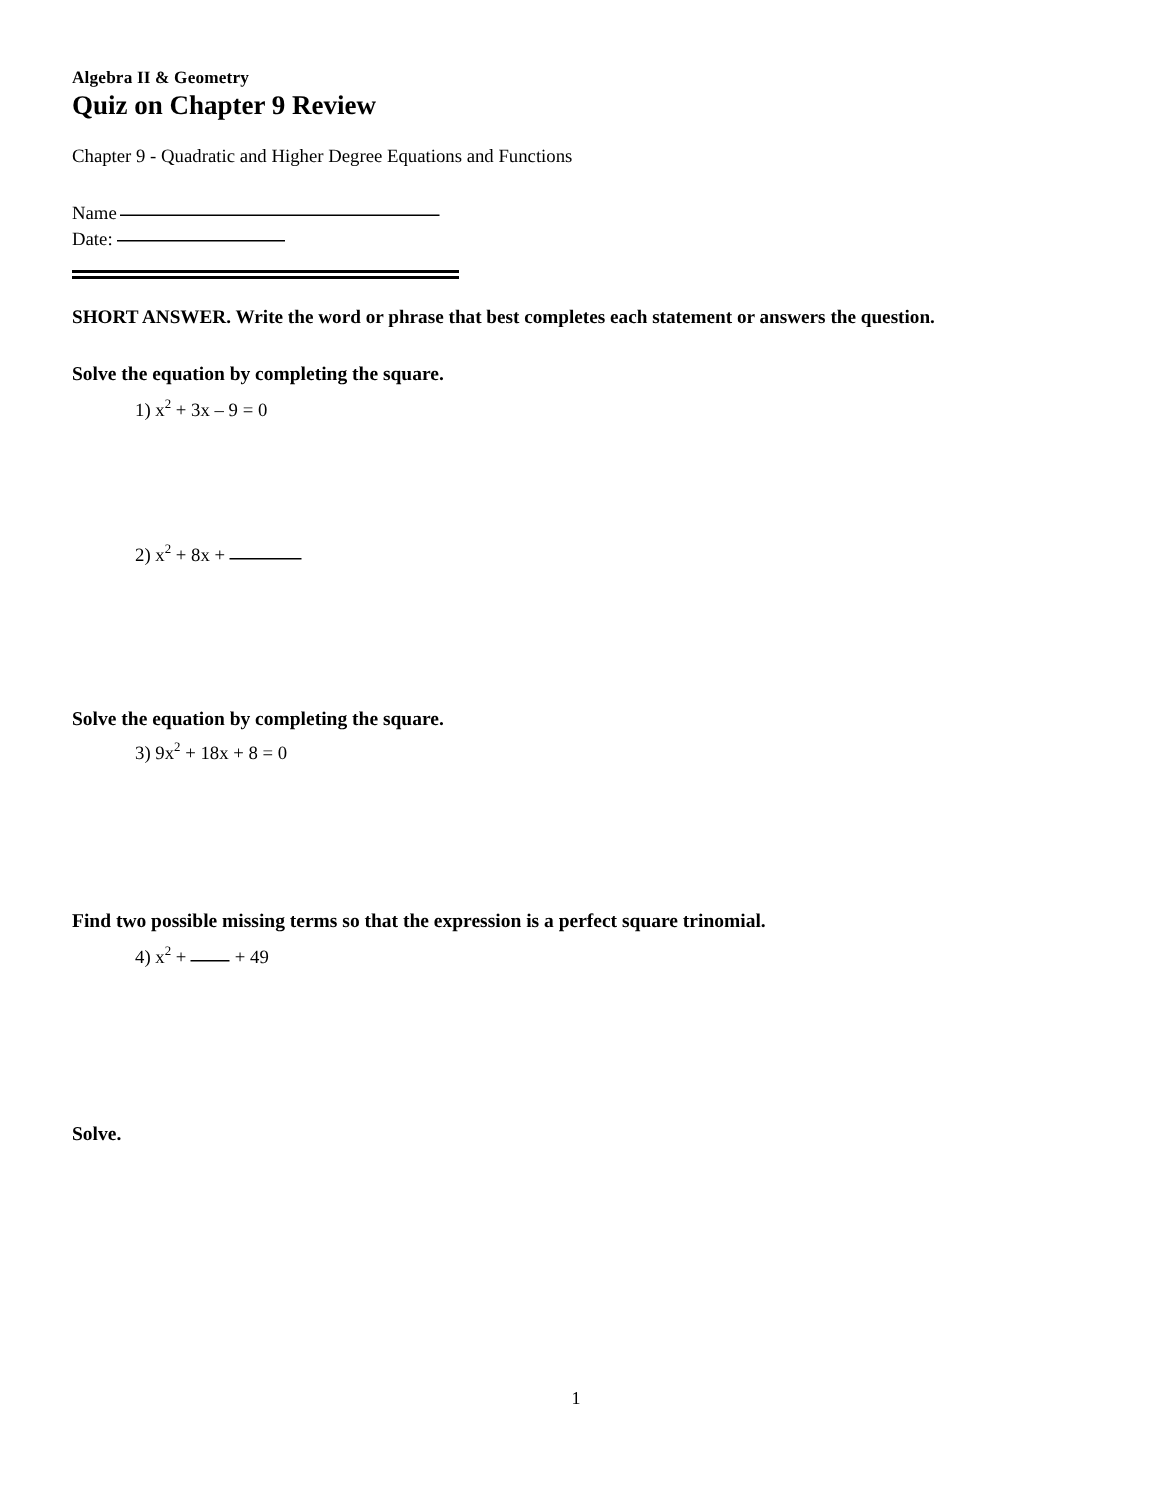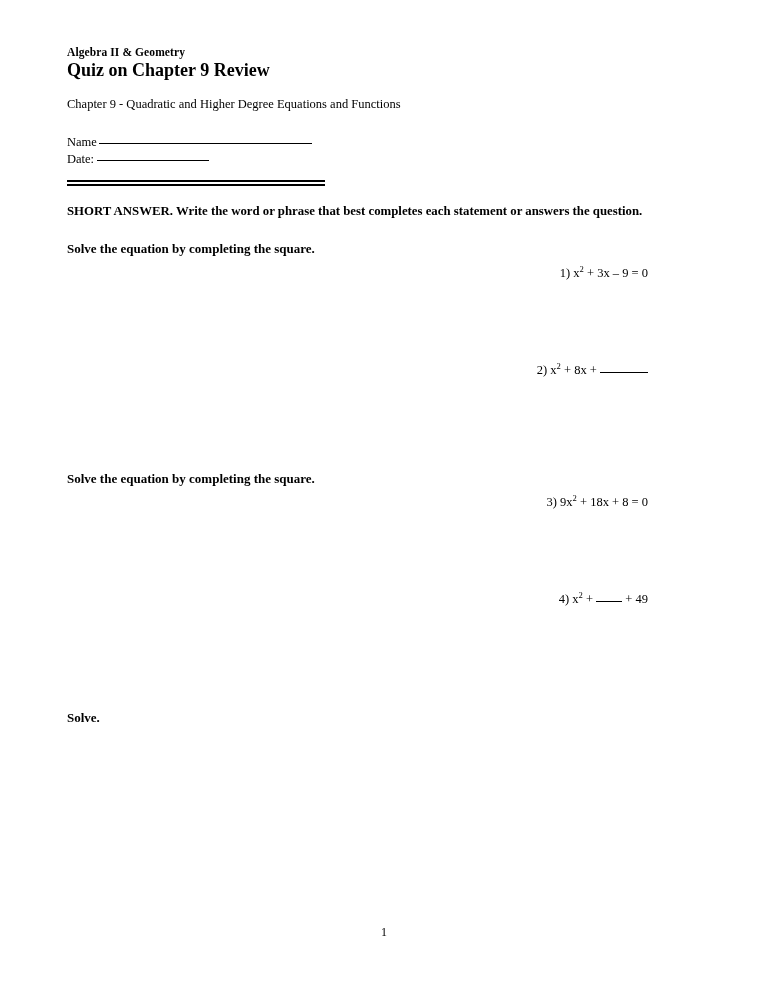--- a/index.html
+++ b/index.html
@@ -14,21 +14,21 @@
     color: #000000;
     position: relative;
     overflow: hidden;
   }
   .page {
     position: absolute;
     left: 0; top: 0;
     width: 696px;
     height: 994px;
     box-sizing: border-box;
-    padding: 46px 48px 0 67px;
+    padding: 46px 48px 0 48px;
   }
   .course-line {
     font-family: "Liberation Serif", serif;
     font-weight: bold;
     font-size: 11.5px;
     letter-spacing: 0.1px;
     margin: 0 0 2px 0;
   }
   .doc-title {
     font-family: "Liberation Serif", serif;
@@ -75,24 +75,23 @@
     font-weight: bold;
     font-size: 13px;
     margin-top: 22px;
     line-height: 1.28;
     max-width: 672px;
   }
 
   .problem {
     font-size: 12.5px;
     margin-top: 7px;
-    margin-left: 20px;
+    margin-left: 42px;
     max-width: 632px;
     line-height: 1.3;
-    text-align: right;
   }
   .problem .num { }
   .problem .body { }
   .problem .indent-wrap {
     display: block;
     padding-left: 18px;
     text-indent: -18px;
   }
   sup {
     font-size: 8.6px;
@@ -158,20 +157,21 @@
   </div>
   <div class="gap-2"></div>
 
   <div class="directive">Solve the equation by completing the square.</div>
   <div class="problem">
     <span class="num">3)</span>
     <span class="body"><span>9x</span><sup>2</sup><span> + 18x + 8 = 0</span></span>
   </div>
   <div class="gap-3"></div>
 
+  <div class="directive">Find two possible missing terms so that the expression is a perfect square trinomial.</div>
   <div class="problem">
     <span class="num">4)</span>
     <span class="body"><span>x</span><sup>2</sup><span> + </span><span class="blank-short"></span><span> + 49</span></span>
   </div>
   <div class="gap-4"></div>
 
   <div class="directive">Solve.</div>
 
 </div>
 

